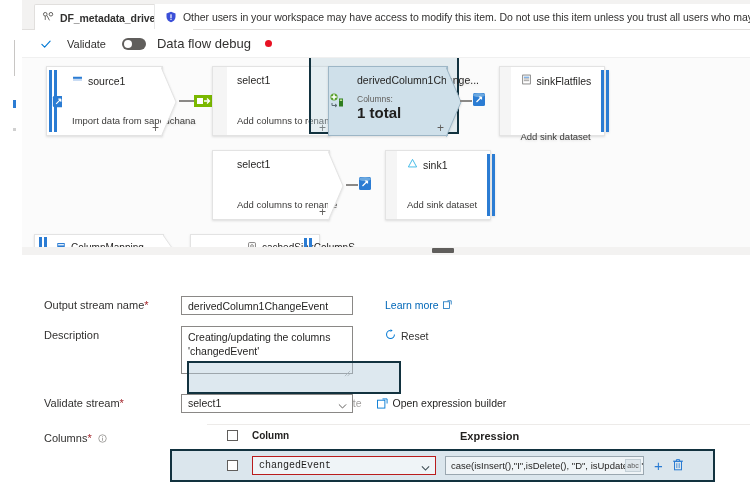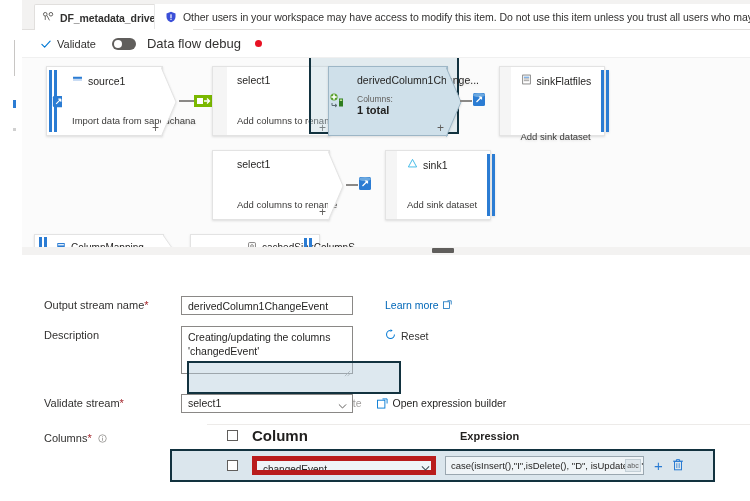--- a/index.html
+++ b/index.html
@@ -46,21 +46,21 @@
     overflow:hidden;
   }
   .banner-icon { width:12px; height:12px; flex:0 0 12px; }
   .banner-text { font-size:10.5px; color:#323130; white-space:nowrap; letter-spacing:-0.05px; }
 
   
   .cmdbar {
     position:absolute; left:22px; top:30px; width:728px; height:27px;
     background:#ffffff; display:flex; align-items:center; padding-left:18px; gap:9px;
   }
-  .validate-btn { display:flex; align-items:flex-start; gap:5px; cursor:pointer; }
+  .validate-btn { display:flex; align-items:flex-start; gap:15px; cursor:pointer; }
   .validate-btn .lbl { font-size:11px; color:#323130; }
   .check-icon { width:12px; height:12px; }
 
   .toggle {
     width:24px; height:12px; border-radius:7px; background:#605e5c;
     position:relative; cursor:pointer; margin-left:7px;
   }
   .toggle .knob {
     position:absolute; left:2px; top:2px; width:8px; height:8px;
     border-radius:50%; background:#ffffff;
@@ -105,21 +105,21 @@
   }
 
   
   .node.selected .node-strip { background:#cfe0ea; border-color:#9db6c6; }
   .node.selected .node-body { background:#cfe0ea; border-color:#9db6c6; }
   .sel-box {
     position:absolute; border:2px solid #12323f; background:rgba(180,205,219,0.35);
     pointer-events:none;
   }
   .cols-label { font-size:8.5px; color:#605e5c; margin-top:9px; line-height:1.1; }
-  .cols-val { font-size:11px; font-weight:bold; color:#201f1e; line-height:1.2; }
+  .cols-val { font-size:15px; font-weight:bold; color:#201f1e; line-height:1.2; }
 
   
   .mini-node {
     position:absolute; height:26px; background:#ffffff; border:1px solid #e3e3e3;
     display:flex; align-items:center; gap:5px; padding-left:4px;
     filter:drop-shadow(0 1px 1px rgba(0,0,0,.10));
   }
   .mini-bars { display:flex; gap:2px; margin-right:4px; }
   .mini-bars i { display:block; width:3px; height:20px; background:#2b7cd3; }
   .mini-label { font-size:10px; color:#201f1e; white-space:nowrap; }
@@ -192,38 +192,38 @@
 
   .colhdr {
     position:absolute; left:185px; top:424px; width:543px; height:22px;
     border-top:1px solid #edebe9; display:flex; align-items:center;
   }
   .chk {
     width:11px; height:11px; border:1px solid #605e5c; background:#ffffff;
     display:inline-block; cursor:pointer; flex:0 0 11px;
   }
   .colhdr .c1 { margin-left:20px; }
-  .colhdr .h-col { margin-left:14px; font-size:15px; font-weight:bold; color:#201f1e; }
+  .colhdr .h-col { margin-left:14px; font-size:10px; font-weight:bold; color:#201f1e; }
   .colhdr .h-exp { position:absolute; left:253px; font-size:11px; font-weight:bold; color:#201f1e; }
 
   .colrow-highlight {
     position:absolute; left:148px; top:449px; width:545px; height:33px;
     border:2px solid #12323f; background:rgba(183,206,219,0.5);
   }
   .colrow {
     position:absolute; left:185px; top:453px; width:500px; height:25px;
     display:flex; align-items:center;
   }
   .colrow .row-chk { margin-left:20px; }
   .col-select-wrap { position:relative; margin-left:14px; width:184px; }
   .col-select {
-    width:184px; height:19px; border:5px solid #b91c1c; background:#eff4f7;
+    width:184px; height:19px; border:1px solid #b91c1c; background:#eff4f7;
     font-size:10px; color:#201f1e; padding:0 18px 0 6px; line-height:17px;
     appearance:none; -webkit-appearance:none;
-    font-family:Liberation Sans, sans-serif;
+    font-family:Liberation Mono, monospace;
   }
   .expr-wrap { position:relative; margin-left:9px; width:199px; display:flex; align-items:center; }
   .expr-input {
     width:199px; height:19px; border:1px solid #9aa7b0; background:#eff4f7;
     font-size:9.5px; color:#201f1e; padding:0 22px 0 5px; line-height:17px;
     font-family:"Liberation Sans", sans-serif; white-space:nowrap; overflow:hidden;
   }
   .abc-btn {
     position:absolute; right:3px; top:3px; width:16px; height:13px;
     background:#dfe7ec; border:1px solid #c3cfd6; font-size:7px; color:#5a5a5a;

